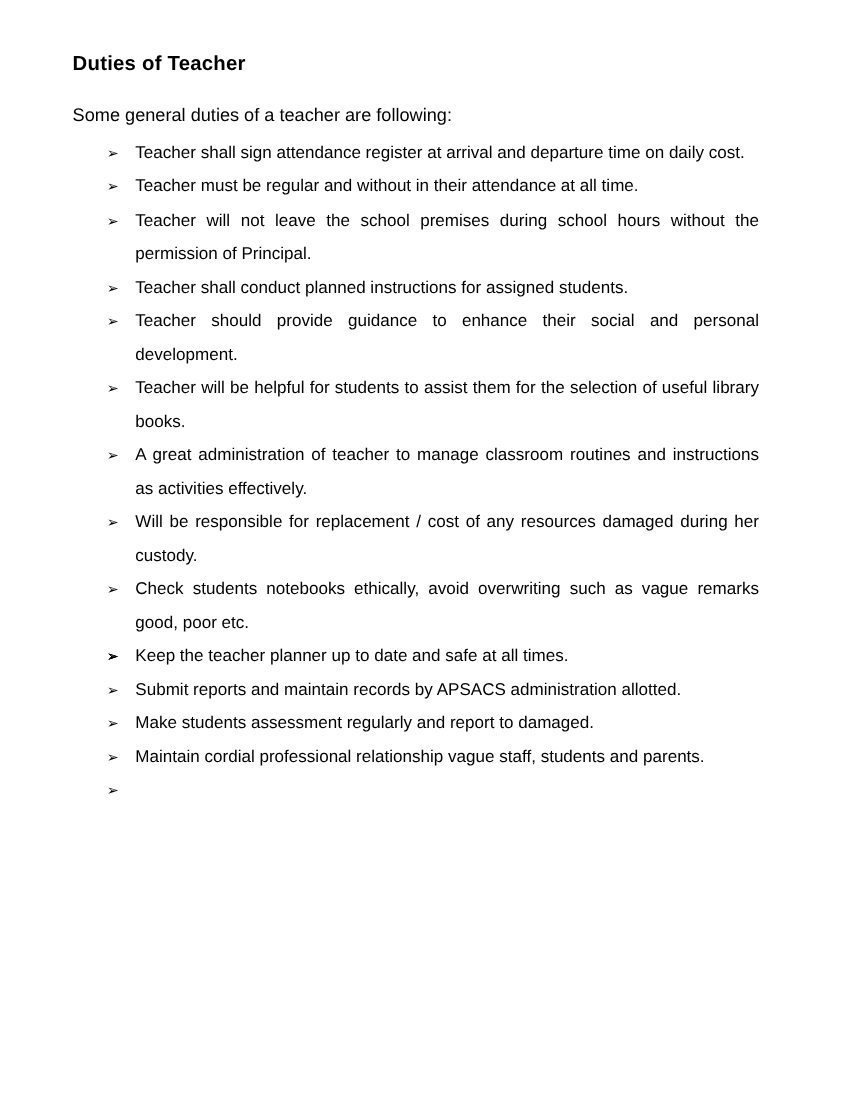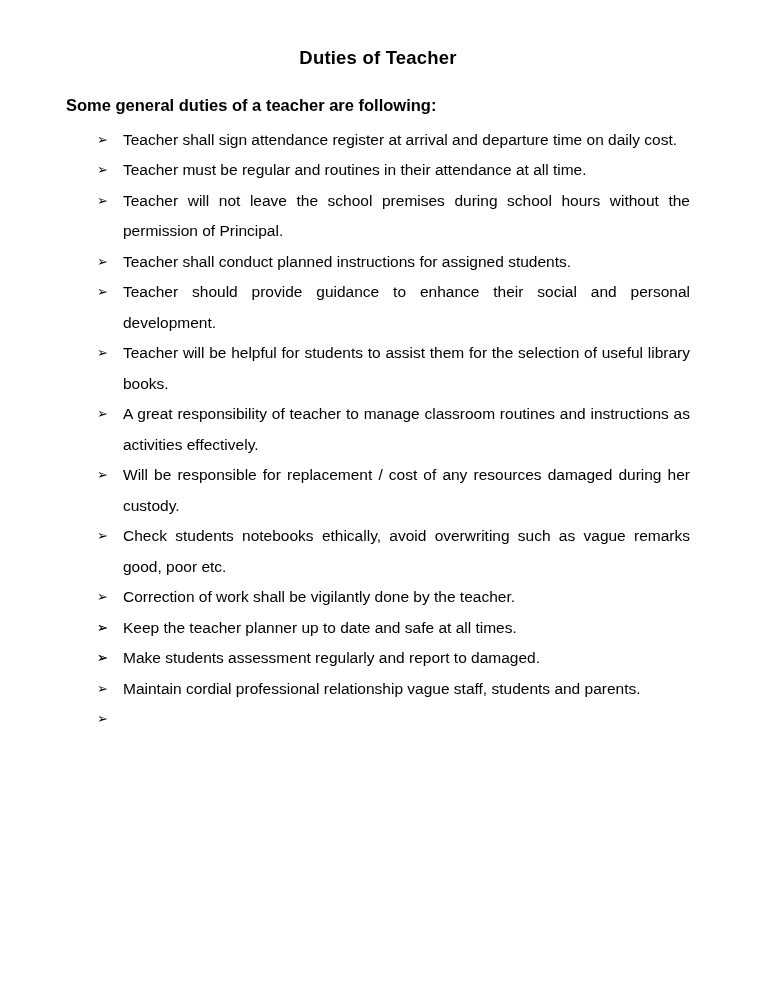--- a/index.html
+++ b/index.html
@@ -12,31 +12,30 @@
     height: 994px;
     background: #ffffff;
     color: #000000;
     font-family: "Liberation Sans", "DejaVu Sans", sans-serif;
     overflow: hidden;
   }
   .title {
     padding-top: 47px;
     margin-left: 66px;
     margin-right: 78px;
-    text-align: center;
+    text-align: left;
     font-size: 18.5px;
     font-weight: bold;
     letter-spacing: 0.2px;
     line-height: 1.2;
   }
   .intro {
     margin: 26px 78px 0 66px;
     font-size: 16.5px;
     line-height: 1.25;
-    font-weight: bold;
   }
   .duties {
     list-style: none;
     margin-top: 9px;
   }
   .duties li {
     position: relative;
     padding-left: 123px;
     padding-right: 78px;
     font-size: 15.5px;
@@ -60,21 +59,21 @@
   <h1 class="title">Duties of Teacher</h1>
   <p class="intro">Some general duties of a teacher are following:</p>
   <ul class="duties" id="duties-list">
   <li>
     <span class="bullet">➢</span>
     <span class="item-text">Teacher shall sign attendance register at arrival and departure time on daily cost.</span>
   </li>
 
   <li>
     <span class="bullet">➢</span>
-    <span class="item-text">Teacher must be regular and routines in their attendance at all time.</span>
+    <span class="item-text">Teacher must be regular and without in their attendance at all time.</span>
   </li>
 
   <li>
     <span class="bullet">➢</span>
     <span class="item-text">Teacher will not leave the school premises during school hours without the permission of Principal.</span>
   </li>
 
   <li>
     <span class="bullet">➢</span>
     <span class="item-text">Teacher shall conduct planned instructions for assigned students.</span>
@@ -85,49 +84,49 @@
     <span class="item-text">Teacher should provide guidance to enhance their social and personal development.</span>
   </li>
 
   <li>
     <span class="bullet">➢</span>
     <span class="item-text">Teacher will be helpful for students to assist them for the selection of useful library books.</span>
   </li>
 
   <li>
     <span class="bullet">➢</span>
-    <span class="item-text">A great responsibility of teacher to manage classroom routines and instructions as activities effectively.</span>
+    <span class="item-text">A great administration of teacher to manage classroom routines and instructions as activities effectively.</span>
   </li>
 
   <li>
     <span class="bullet">➢</span>
     <span class="item-text">Will be responsible for replacement / cost of any resources damaged during her custody.</span>
   </li>
 
   <li>
     <span class="bullet">➢</span>
     <span class="item-text">Check students notebooks ethically, avoid overwriting such as vague remarks good, poor etc.</span>
   </li>
 
   <li>
     <span class="bullet">➢</span>
-    <span class="item-text">Correction of work shall be vigilantly done by the teacher.</span>
   </li>
 
   <li>
     <span class="bullet">➢</span>
   </li>
 
   <li>
     <span class="bullet">➢</span>
     <span class="item-text">Keep the teacher planner up to date and safe at all times.</span>
   </li>
 
   <li>
     <span class="bullet">➢</span>
+    <span class="item-text">Submit reports and maintain records by APSACS administration allotted.</span>
   </li>
 
   <li>
     <span class="bullet">➢</span>
     <span class="item-text">Make students assessment regularly and report to damaged.</span>
   </li>
 
   <li>
     <span class="bullet">➢</span>
     <span class="item-text">Maintain cordial professional relationship vague staff, students and parents.</span>

